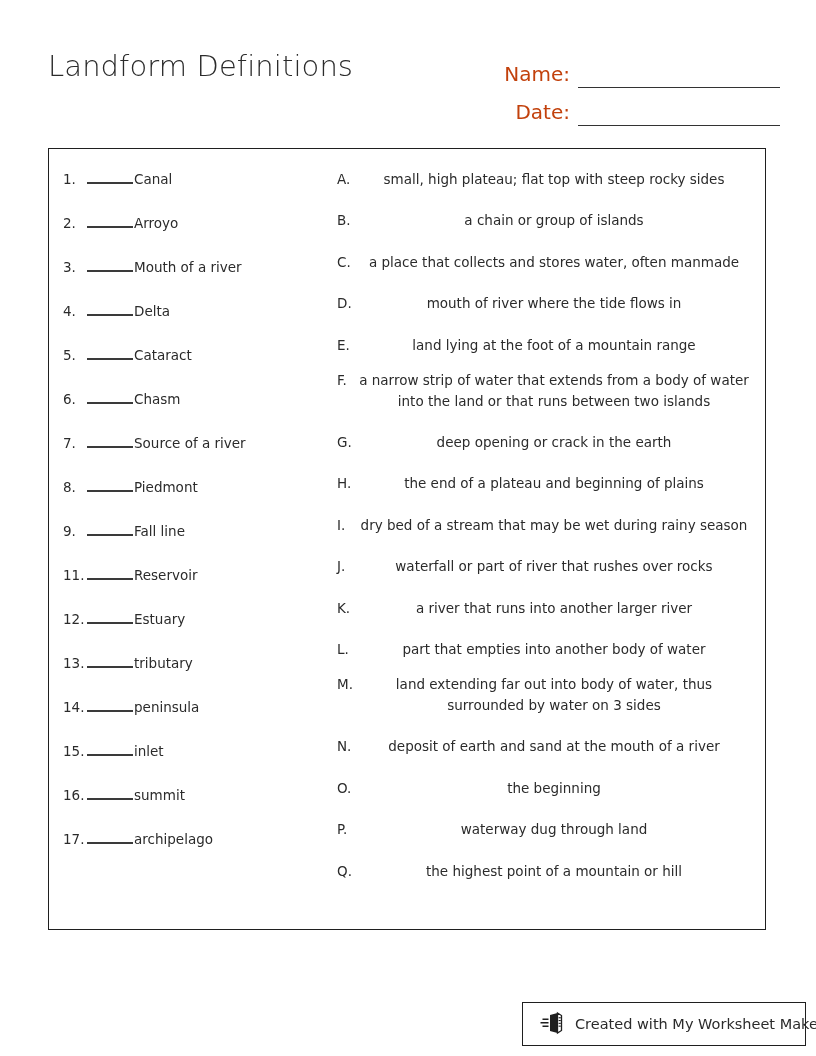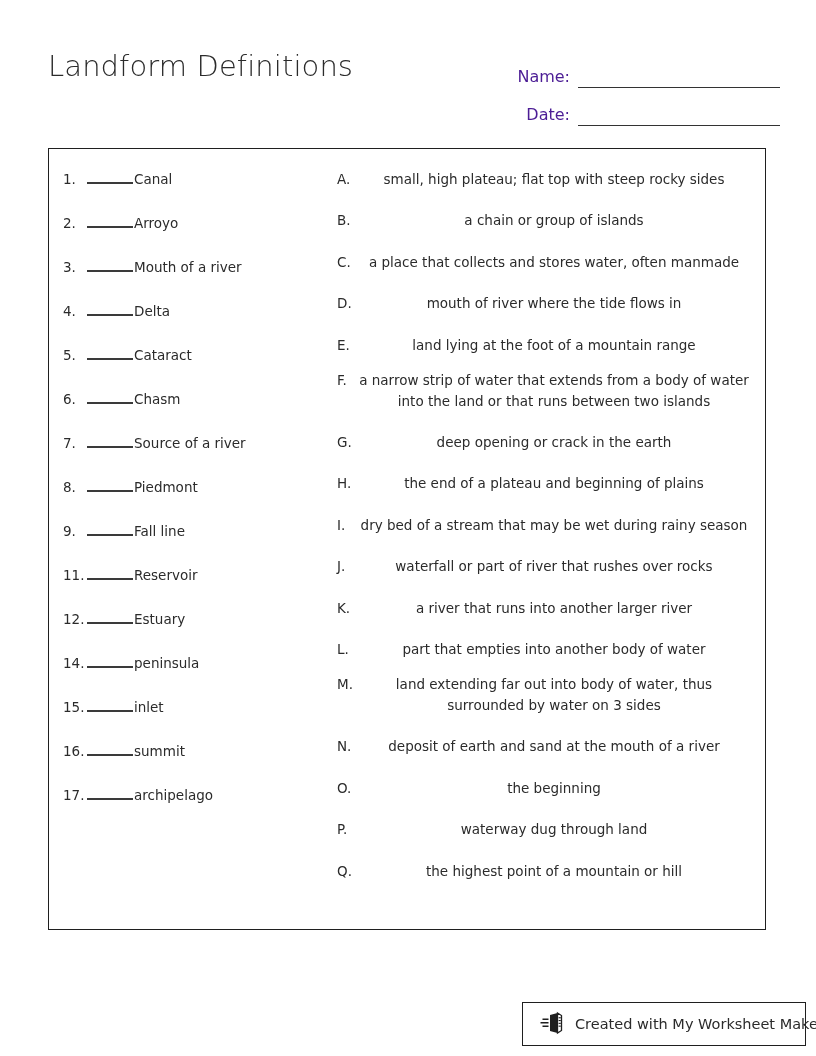--- a/index.html
+++ b/index.html
@@ -41,23 +41,23 @@
     width: 280px;
   }
   .field-row {
     display: flex;
     align-items: flex-end;
     height: 38px;
   }
   .field-label {
     width: 70px;
     text-align: right;
-    font-size: 16px;
+    font-size: 20px;
     font-weight: 400;
-    color: #4c1d95;
+    color: #c2410c;
     padding-right: 8px;
     padding-bottom: 2px;
     white-space: nowrap;
   }
   .field-rule {
     flex: 1;
     border-bottom: 1.4px solid #333333;
     height: 22px;
   }
 
@@ -235,20 +235,25 @@
       </div>
       <div class="term-row">
         <span class="term-number">11.</span>
         <span class="term-blank"></span>
         <span class="term-label">Reservoir</span>
       </div>
       <div class="term-row">
         <span class="term-number">12.</span>
         <span class="term-blank"></span>
         <span class="term-label">Estuary</span>
+      </div>
+      <div class="term-row">
+        <span class="term-number">13.</span>
+        <span class="term-blank"></span>
+        <span class="term-label">tributary</span>
       </div>
       <div class="term-row">
         <span class="term-number">14.</span>
         <span class="term-blank"></span>
         <span class="term-label">peninsula</span>
       </div>
       <div class="term-row">
         <span class="term-number">15.</span>
         <span class="term-blank"></span>
         <span class="term-label">inlet</span>

